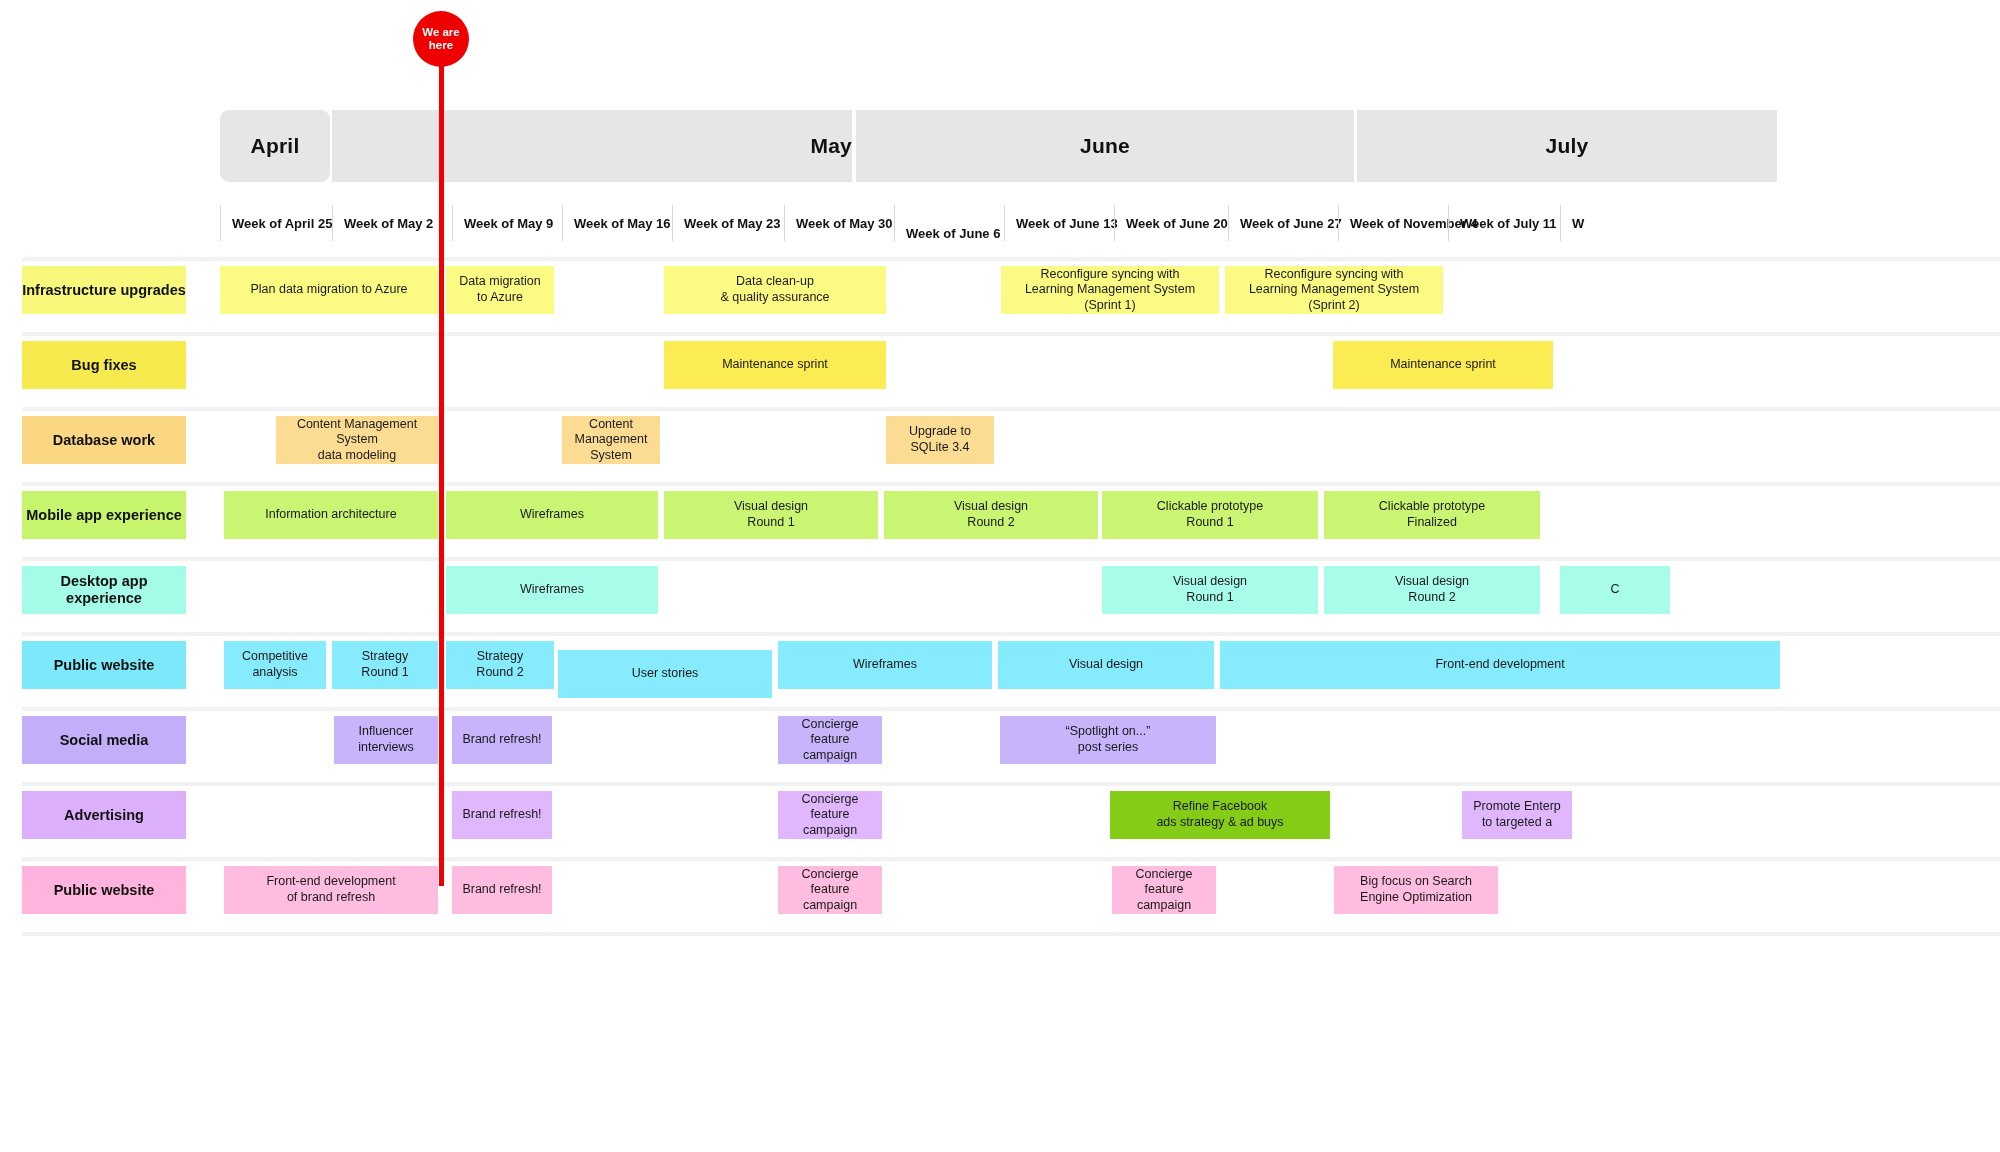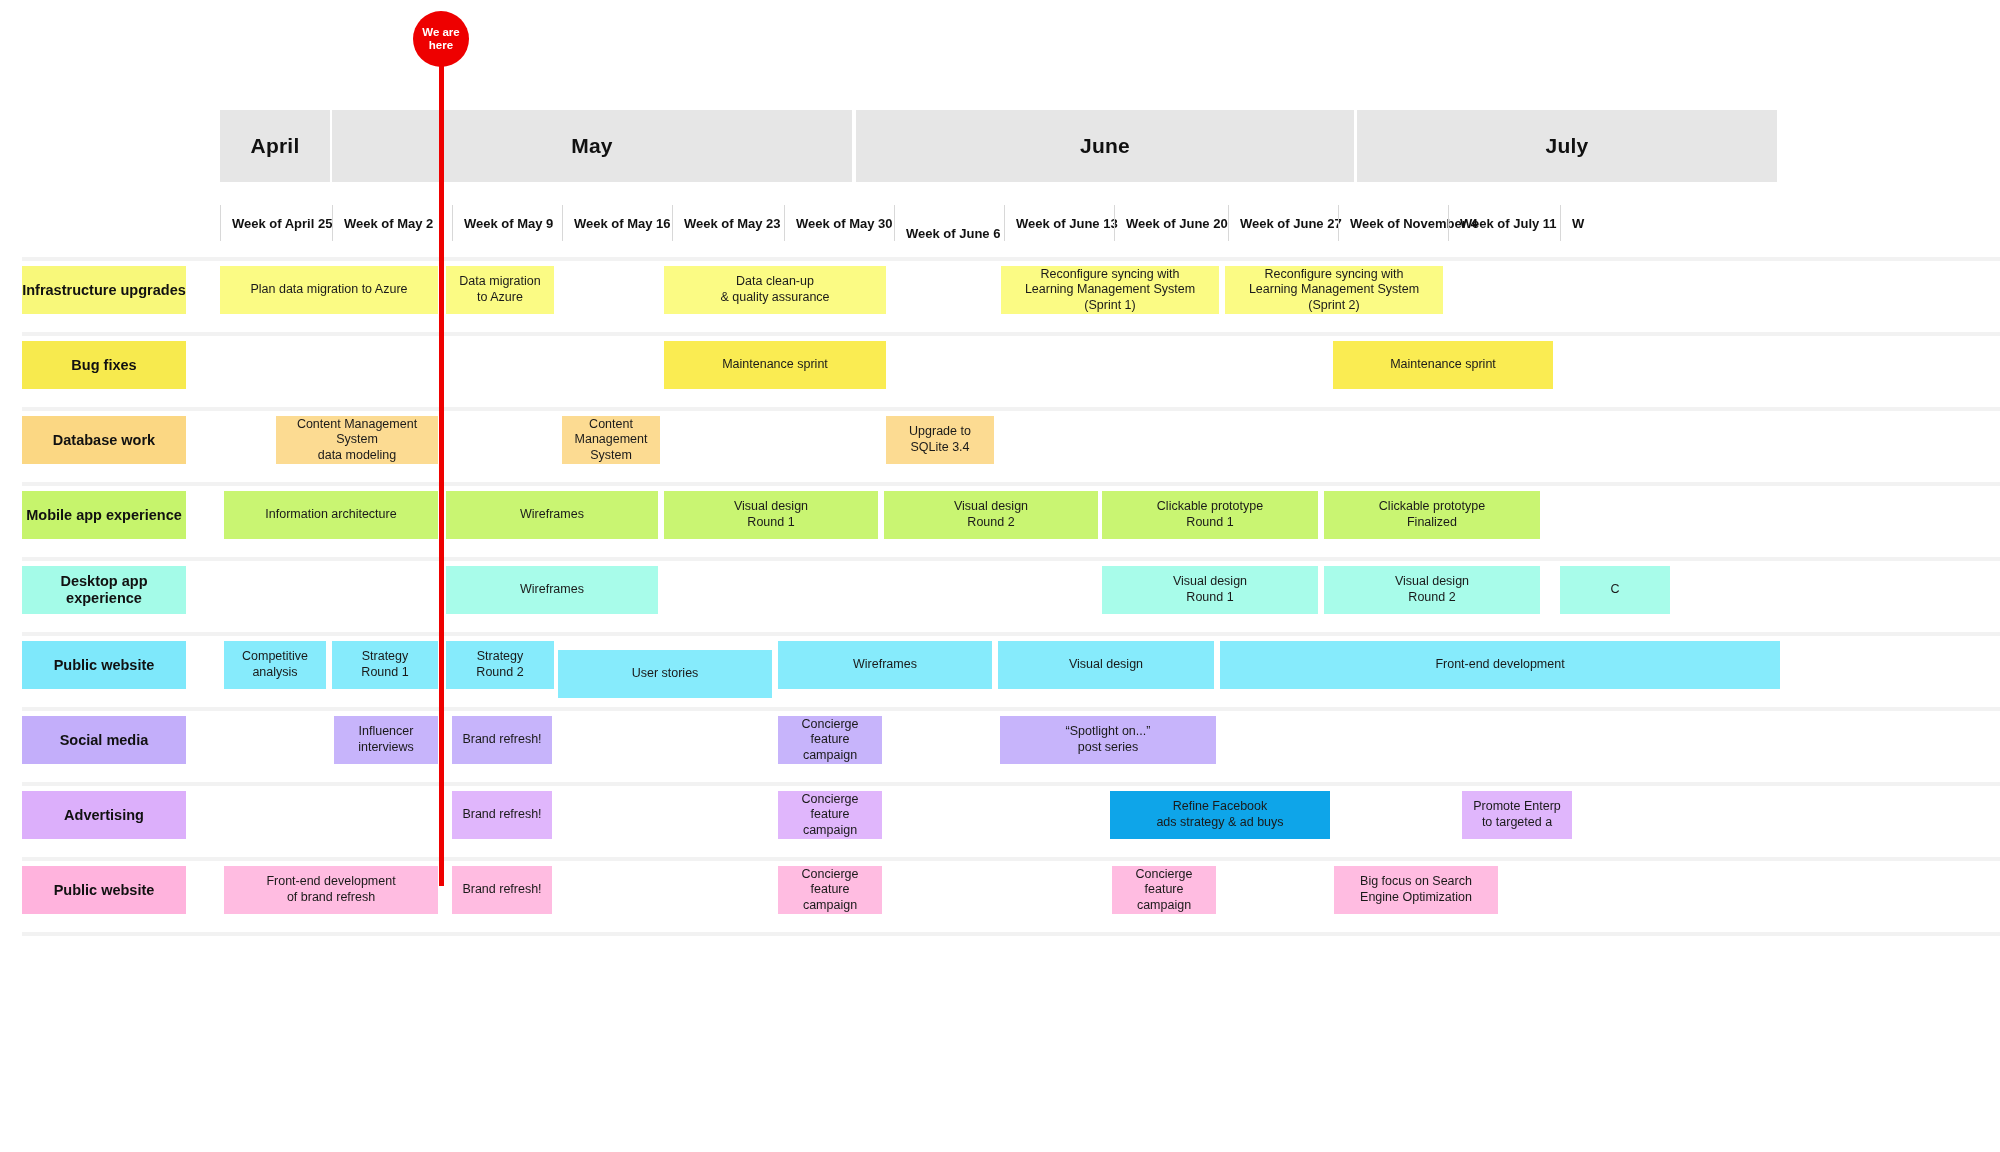--- a/index.html
+++ b/index.html
@@ -130,24 +130,24 @@
     line-height: 1.15;
     white-space: pre-line;
   }
 </style>
 </head>
 <body>
 
 <div id="roadmap">
 
   <div class="month-band" id="month-band">
-      <div class="month-cell" style="left: 220px; width: 110px;">
+      <div class="month-cell" style="left: 220px; width: 110px; border-radius: 9px;">
         <span>April</span>
       </div>
-      <div class="month-cell" style="left: 332px; width: 520px;">
+      <div class="month-cell" style="left: 332px; width: 520px; justify-content: flex-end;">
         <span>May</span>
       </div>
       <div class="month-cell" style="left: 856px; width: 498px;">
         <span>June</span>
       </div>
       <div class="month-cell" style="left: 1357px; width: 420px;">
         <span>July</span>
       </div>
     </div>
 
@@ -337,21 +337,21 @@
       <div class="row-label" style="top: 791px; background: rgb(220, 175, 251);">
         <span>Advertising</span>
       </div>
       <div class="bar" style="top: 791px; left: 452px; width: 100px; background: rgb(224, 182, 252);">
         <span>Brand refresh!</span>
       </div>
       <div class="bar" style="top: 791px; left: 778px; width: 104px; background: rgb(224, 182, 252);">
         <span>Concierge feature
 campaign</span>
       </div>
-      <div class="bar" style="top: 791px; left: 1110px; width: 220px; background: #0ea5e9;">
+      <div class="bar" style="top: 791px; left: 1110px; width: 220px; background: #84cc16;">
         <span>Refine Facebook
 ads strategy &amp; ad buys</span>
       </div>
       <div class="bar" style="top: 791px; left: 1462px; width: 110px; background: rgb(224, 182, 252);">
         <span>Promote Enterp
 to targeted a</span>
       </div>
       <div class="row-sep" style="top: 857px;"></div>
       <div class="row-label" style="top: 866px; background: rgb(255, 179, 221);">
         <span>Public website</span>

